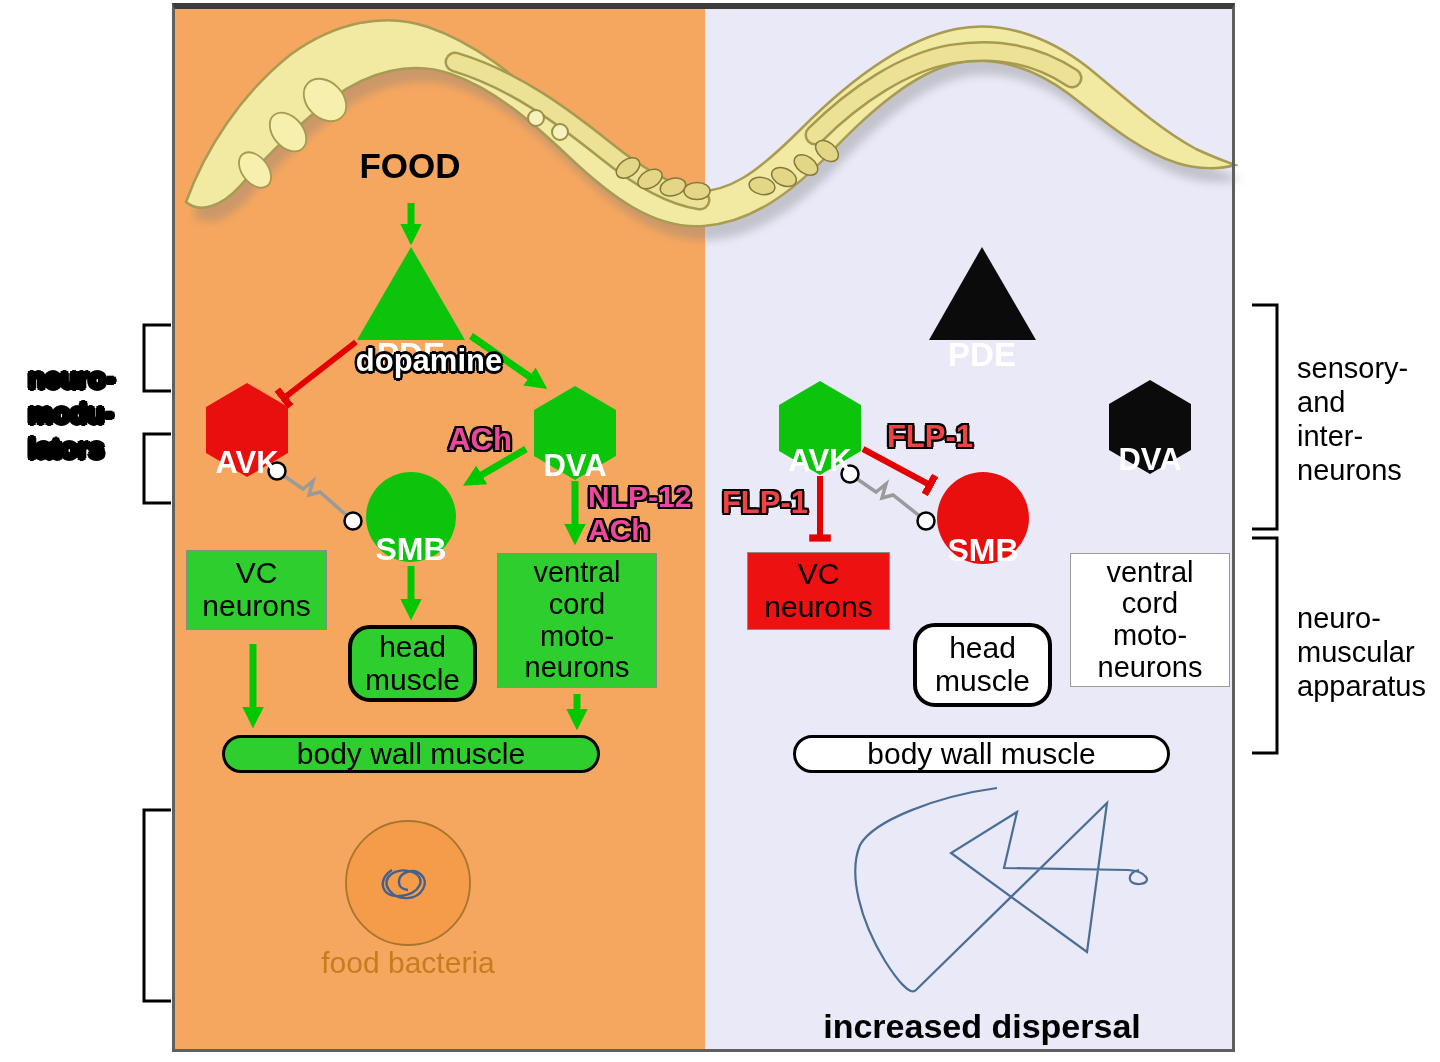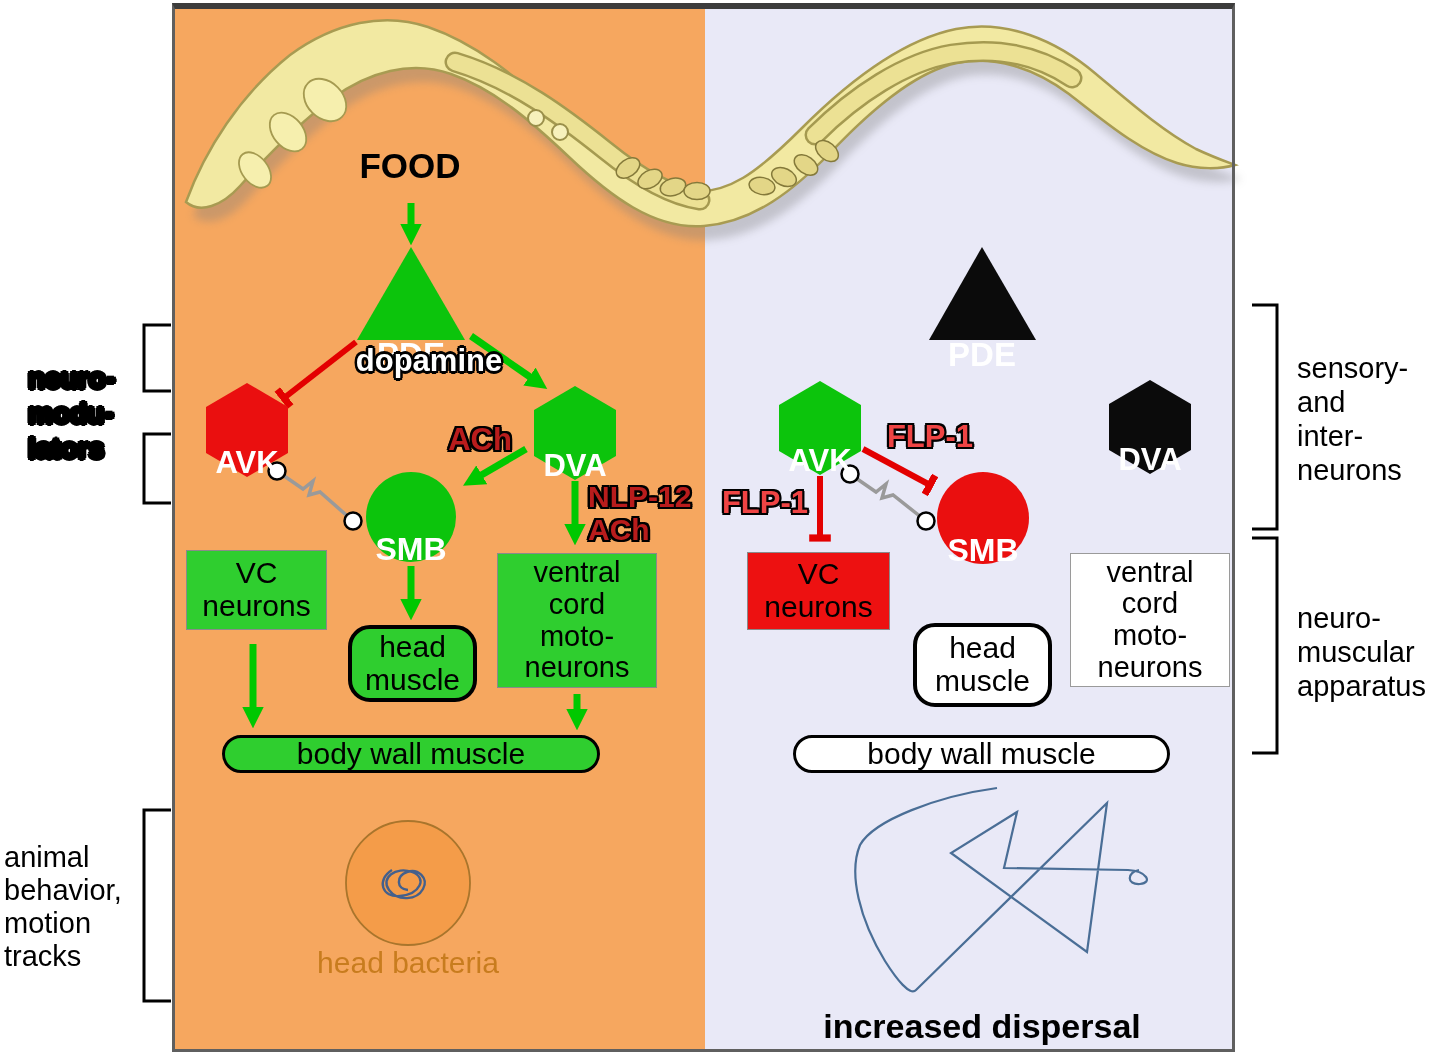--- a/index.html
+++ b/index.html
@@ -13,21 +13,21 @@
          pointer-events:none;z-index:6;}
   svg.layer{position:absolute;left:0;top:0;z-index:2;}
   .lbl{position:absolute;transform:translate(-50%,-50%);color:#000;white-space:pre-line;
        z-index:5;line-height:1.1;}
   .bold{font-weight:bold;}
   .white{color:#fff;margin-top:32px;}
   .ol-white{color:#fff;font-weight:bold;
     text-shadow:-2px -2px 0 #000,2px -2px 0 #000,-2px 2px 0 #000,2px 2px 0 #000,
                  0 -2.6px 0 #000,0 2.6px 0 #000,-2.6px 0 0 #000,2.6px 0 0 #000;
     -webkit-text-stroke:1.5px #000;paint-order:stroke fill;}
-  .ol-green{color:#b91c1c;font-weight:bold;
+  .ol-green{color:#ec4899;font-weight:bold;
     text-shadow:-2px -2px 0 #000,2px -2px 0 #000,-2px 2px 0 #000,2px 2px 0 #000,
                  0 -2.4px 0 #000,0 2.4px 0 #000,-2.4px 0 0 #000,2.4px 0 0 #000;
     -webkit-text-stroke:1.2px #000;paint-order:stroke fill;}
   .ol-red{color:#ef4444;font-weight:bold;
     text-shadow:-1.8px -1.8px 0 #000,1.8px -1.8px 0 #000,-1.8px 1.8px 0 #000,1.8px 1.8px 0 #000,
                  0 -2.2px 0 #000,0 2.2px 0 #000,-2.2px 0 0 #000,2.2px 0 0 #000;
     -webkit-text-stroke:1.2px #000;paint-order:stroke fill;}
   .box{position:absolute;display:grid;place-items:center;box-sizing:border-box;z-index:4;}
   .box span{white-space:pre-line;text-align:center;line-height:1.09;color:#000;}
   .greenbox{background:#2FCE2F;border:1.5px solid #8a8a8a;}
@@ -191,39 +191,35 @@
   <div class="lbl bold" style="left:410px;top:166px;font-size:35px;">FOOD</div>
 
   <div class="lbl bold white" style="left:411px;top:323px;font-size:33px;">PDE</div>
   <div class="lbl ol-white" style="left:415px;top:361px;font-size:31px;padding-left:28px;">dopamine</div>
   <div class="lbl bold white" style="left:247px;top:431px;font-size:31px;">AVK</div>
   <div class="lbl bold white" style="left:575px;top:434px;font-size:31px;">DVA</div>
   <div class="lbl ol-green" style="left:480px;top:440px;font-size:31px;">ACh</div>
   <div class="lbl bold white" style="left:411px;top:518px;font-size:32px;">SMB</div>
   <div class="lbl ol-green" style="left:588px;top:513px;font-size:30px;transform:translate(0,-50%);text-align:left;">NLP-12
 ACh</div>
-  <div class="lbl" style="left:408px;top:962px;font-size:30px;color:#C87C1E;">head bacteria</div>
+  <div class="lbl" style="left:408px;top:962px;font-size:30px;color:#C87C1E;">food bacteria</div>
 
   <div class="lbl bold white" style="left:982px;top:323px;font-size:33px;">PDE</div>
   <div class="lbl bold white" style="left:820px;top:429px;font-size:31px;">AVK</div>
   <div class="lbl bold white" style="left:1150px;top:428px;font-size:31px;">DVA</div>
   <div class="lbl ol-red" style="left:930px;top:437px;font-size:31px;">FLP-1</div>
   <div class="lbl ol-red" style="left:765px;top:503px;font-size:31px;">FLP-1</div>
   <div class="lbl bold white" style="left:983px;top:519px;font-size:32px;">SMB</div>
   <div class="lbl bold" style="left:982px;top:1027px;font-size:34px;">increased dispersal</div>
 
   <div class="side-lbl ol-white" style="left:28px;top:361px;font-size:28px;line-height:35px;">neuro-
 modu-
 lators</div>
   <div class="side-lbl" style="left:1297px;top:351px;font-size:29px;line-height:34px;">sensory-
 and
 inter-
 neurons</div>
   <div class="side-lbl" style="left:1297px;top:601px;font-size:29px;line-height:34px;">neuro-
 muscular
 apparatus</div>
-  <div class="side-lbl" style="left:4px;top:841px;font-size:29px;line-height:33px;">animal
-behavior,
-motion
-tracks</div>
 
   <div id="frame"></div>
 </div>
 
 </body></html>

